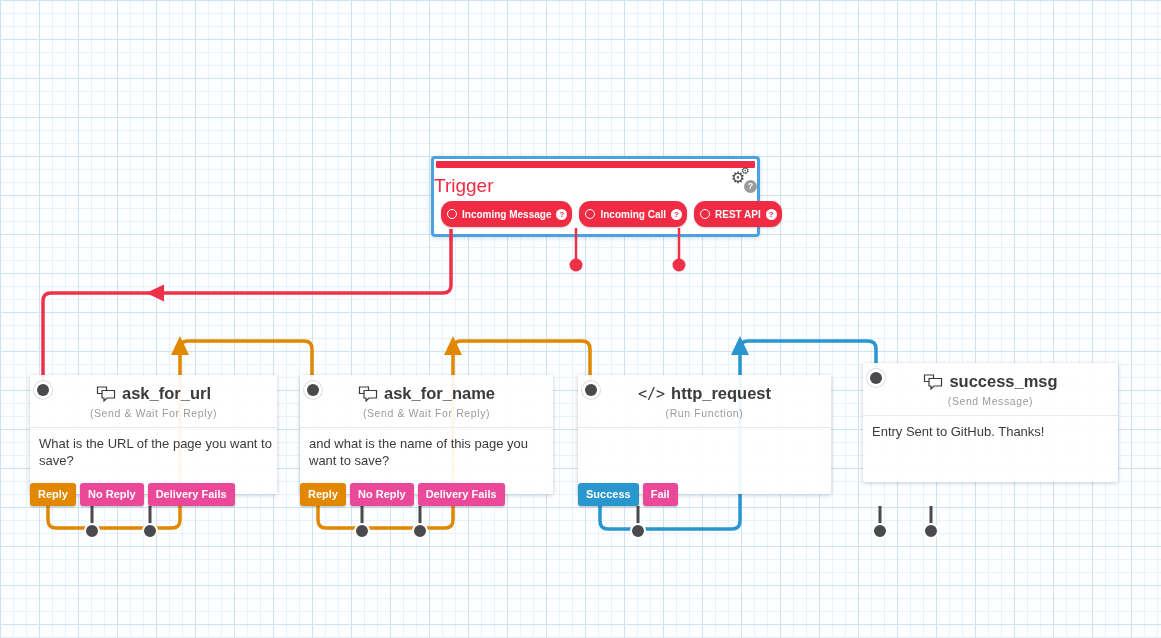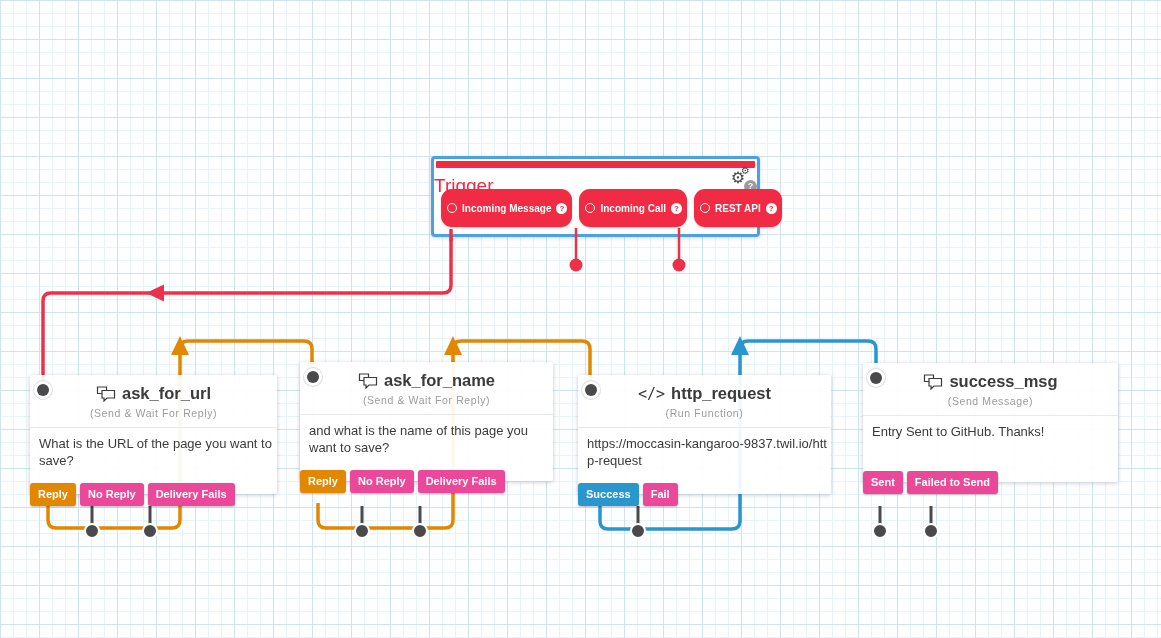--- a/index.html
+++ b/index.html
@@ -60,21 +60,21 @@
     font-size:19px;font-weight:400;color:#f02b43;
   }
   .help-dot{
     width:13px;height:13px;border-radius:50%;background:#9b9b9b;color:#fff;
     font-size:9px;font-weight:700;display:flex;align-items:center;justify-content:center;
   }
   .gears{position:absolute;right:12px;top:11px;color:#4a4a4a;font-size:16px;line-height:1;}
   .gears .small-gear{position:absolute;font-size:10px;right:-5px;top:-4px;}
   .pill-row{position:absolute;left:7px;bottom:7px;display:flex;gap:7px;}
   .pill{
-    height:38px;border-radius:11px;background:#f12b43;color:#fff;
+    height:26px;border-radius:11px;background:#f12b43;color:#fff;
     display:inline-flex;align-items:center;gap:5px;padding:0 5px 0 6px;
     font-size:10px;font-weight:700;box-shadow:0 1px 2px rgba(0,0,0,0.2);white-space:nowrap;text-align:right;
   }
   .pill-circle{width:8px;height:8px;border:1.5px solid #fff;border-radius:50%;}
   .pill-help{
     width:11px;height:11px;border-radius:50%;background:#fff;color:#f12b43;
     font-size:8px;font-weight:700;display:flex;align-items:center;justify-content:center;
   }
   .chat-icon-svg{display:block;}
 </style>
@@ -155,21 +155,21 @@
   <div class="w-type">(Send &amp; Wait For Reply)</div>
   <hr class="w-divider">
   <div class="w-body">What is the URL of the page you want to save?</div>
   <div class="btn-row">
     <div class="t-btn orange">Reply</div>
     <div class="t-btn">No Reply</div>
     <div class="t-btn">Delivery Fails</div>
   </div>
 </div>
 
-<div class="widget" style="left:300px;top:362px;width:253px;height:119px;">
+<div class="widget" style="left:300px;top:375px;width:253px;height:119px;">
   <div class="in-dot"></div>
   <div class="w-title">
     <svg class="chat-icon-svg" width="20" height="16" viewBox="0 0 20 16">
       <path d="M1.5 1h9v6.5h-9z" fill="#fff" stroke="#3b3b3b" stroke-width="1.2"></path>
       <path d="M6 4.5h12.5V12H11l-3 3v-3H6z" fill="#fff" stroke="#3b3b3b" stroke-width="1.2"></path>
     </svg>
     <span>ask_for_name</span>
   </div>
   <div class="w-type">(Send &amp; Wait For Reply)</div>
   <hr class="w-divider">
@@ -182,43 +182,38 @@
 </div>
 
 <div class="widget" style="left:578px;top:375px;width:253px;height:119px;">
   <div class="in-dot"></div>
   <div class="w-title">
     <span class="code-glyph">&lt;/&gt;</span>
     <span>http_request</span>
   </div>
   <div class="w-type">(Run Function)</div>
   <hr class="w-divider">
-  <div class="w-body break">https://moccasin-kangaroo-9837.twil.io/http-request</div>
   <div class="btn-row">
     <div class="t-btn blue">Success</div>
     <div class="t-btn">Fail</div>
   </div>
 </div>
 
 <div class="widget" style="left:863px;top:363px;width:255px;height:119px;">
   <div class="in-dot"></div>
   <div class="w-title">
     <svg class="chat-icon-svg" width="20" height="16" viewBox="0 0 20 16">
       <path d="M1.5 1h9v6.5h-9z" fill="#fff" stroke="#3b3b3b" stroke-width="1.2"></path>
       <path d="M6 4.5h12.5V12H11l-3 3v-3H6z" fill="#fff" stroke="#3b3b3b" stroke-width="1.2"></path>
     </svg>
     <span>success_msg</span>
   </div>
   <div class="w-type">(Send Message)</div>
   <hr class="w-divider">
   <div class="w-body">Entry Sent to GitHub. Thanks!</div>
-  <div class="btn-row">
-    <div class="t-btn">Sent</div>
-    <div class="t-btn">Failed to Send</div>
-  </div>
 </div>
 
 <svg id="lines-front" class="layer" width="1161" height="638">
   <line x1="451" y1="229" x2="451" y2="241" stroke="#ee3048" stroke-width="3.5"></line>
   <line x1="576" y1="228" x2="576" y2="259" stroke="#ee3048" stroke-width="2.5"></line>
   <line x1="679" y1="228" x2="679" y2="259" stroke="#ee3048" stroke-width="2.5"></line>
   <circle cx="576" cy="265" r="6.5" fill="#ee3048"></circle>
   <circle cx="679" cy="265" r="6.5" fill="#ee3048"></circle>
 </svg>
 

